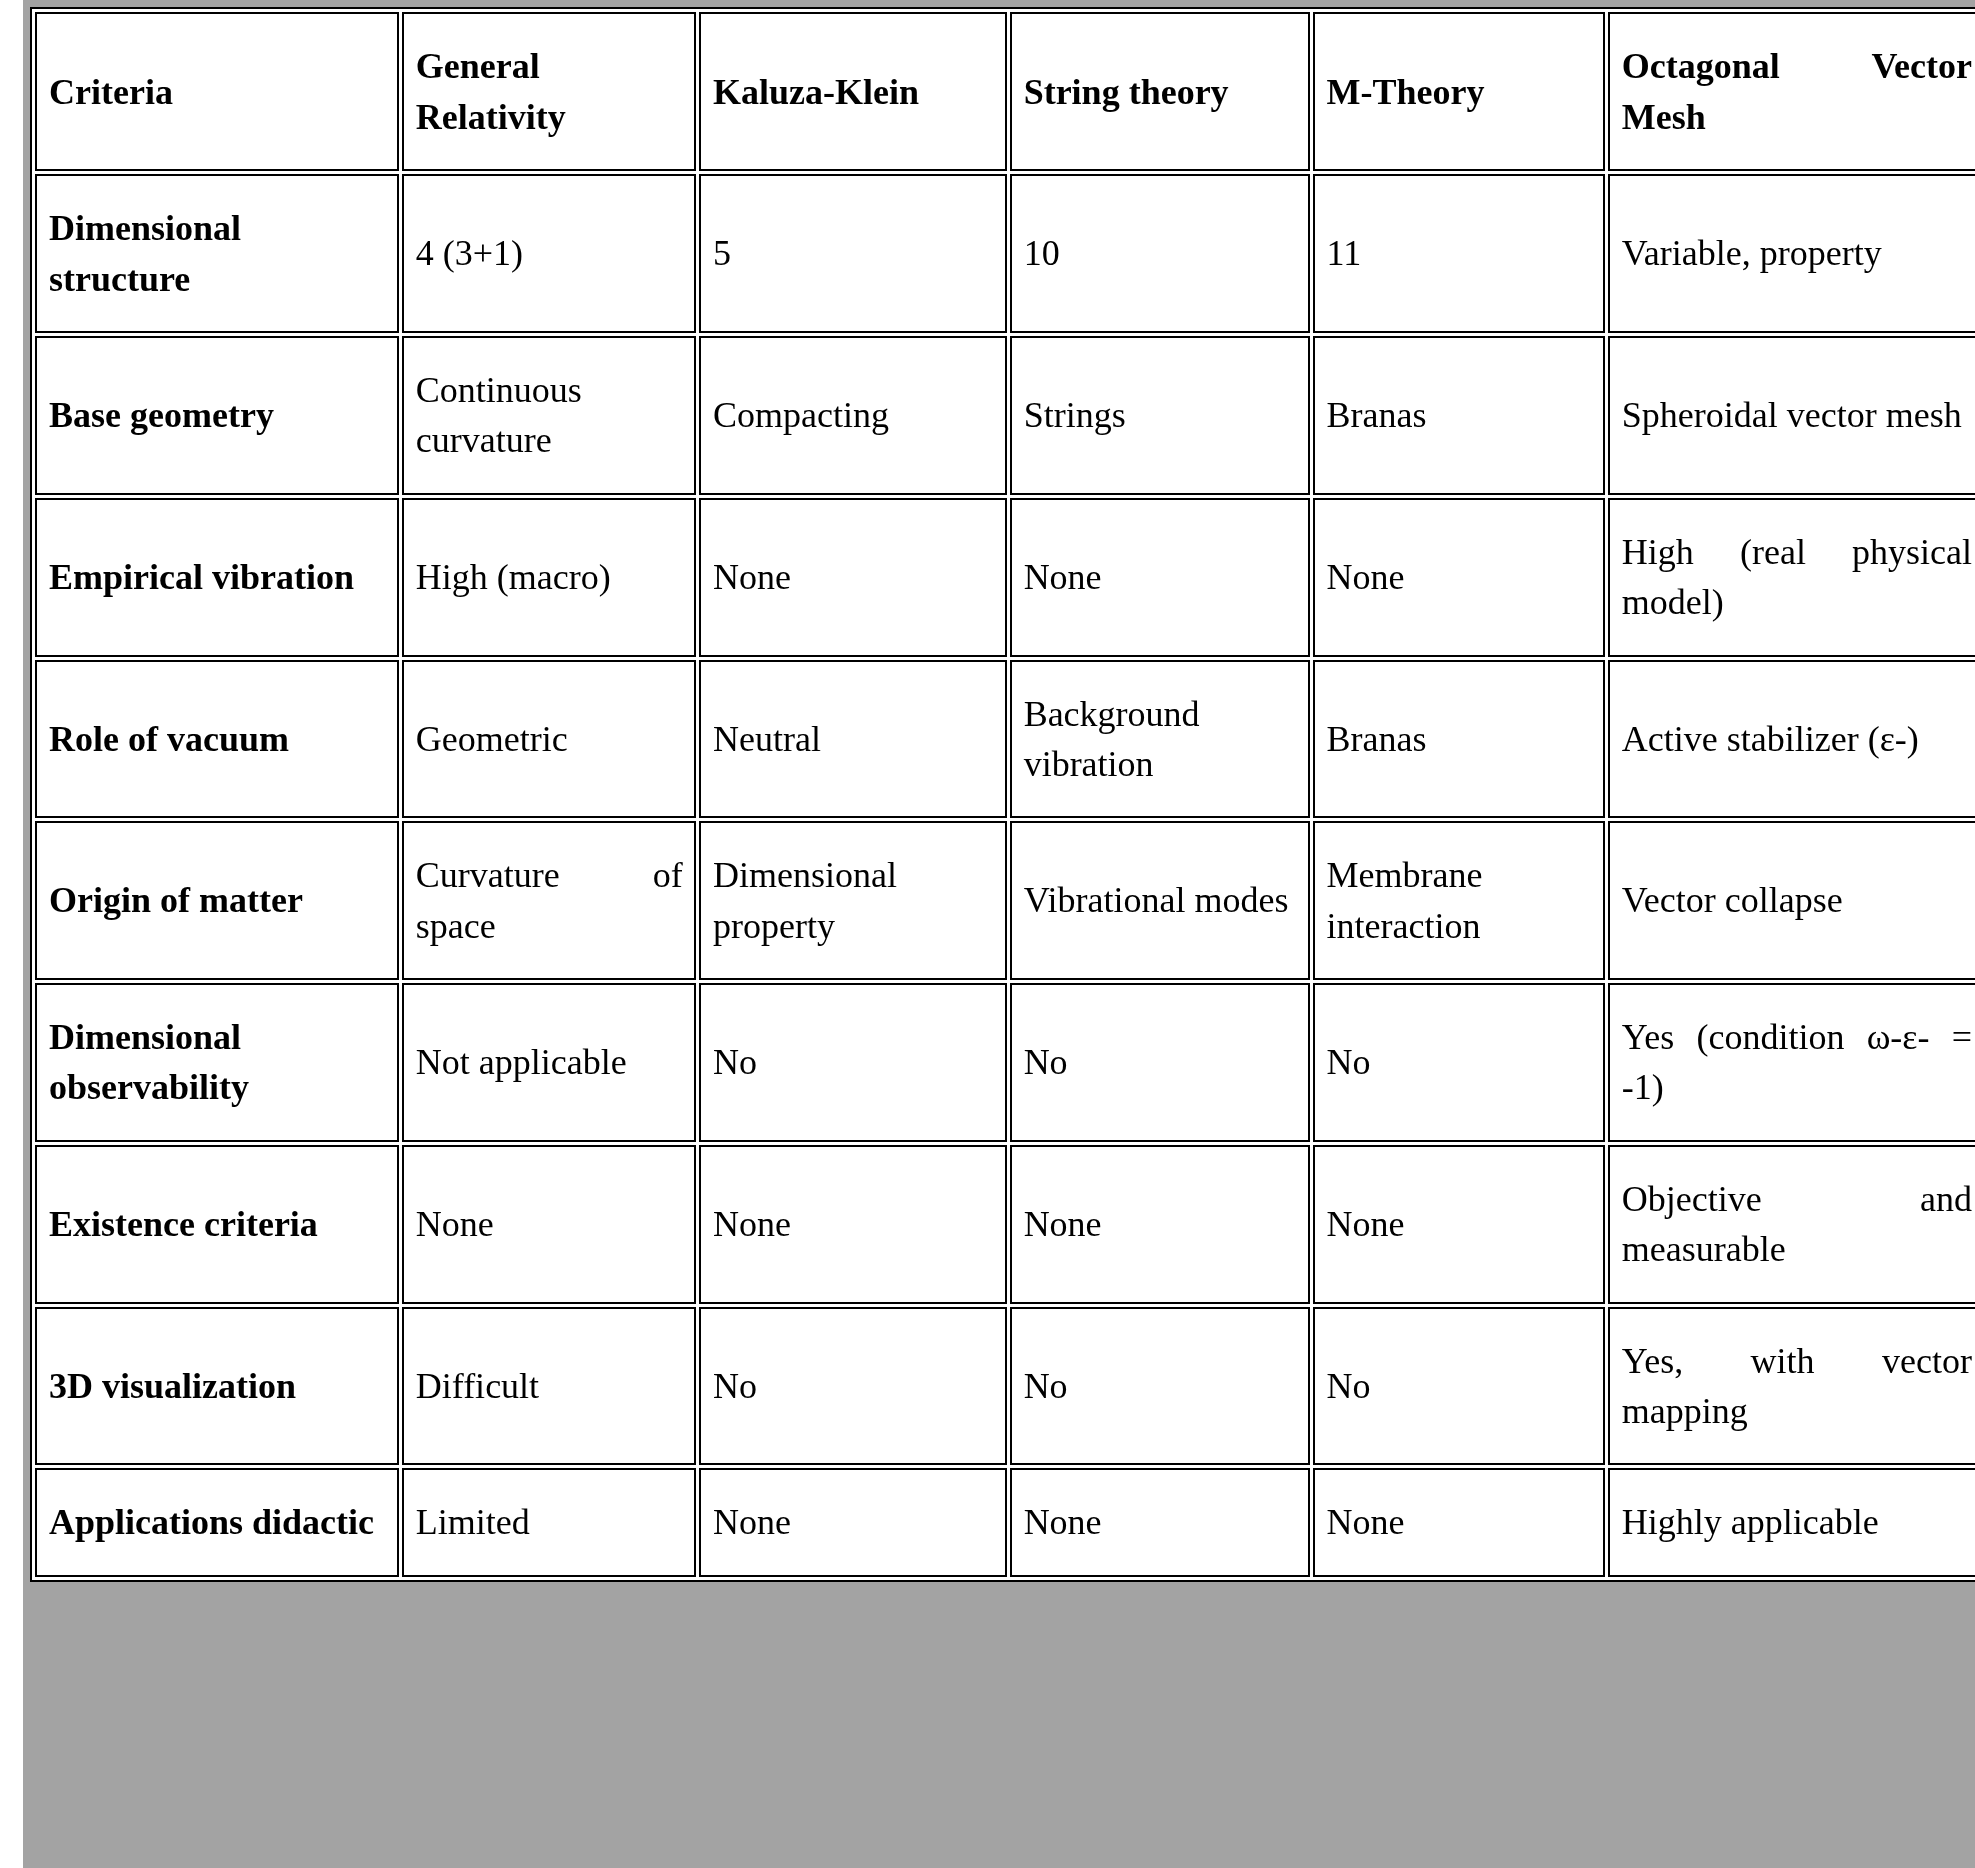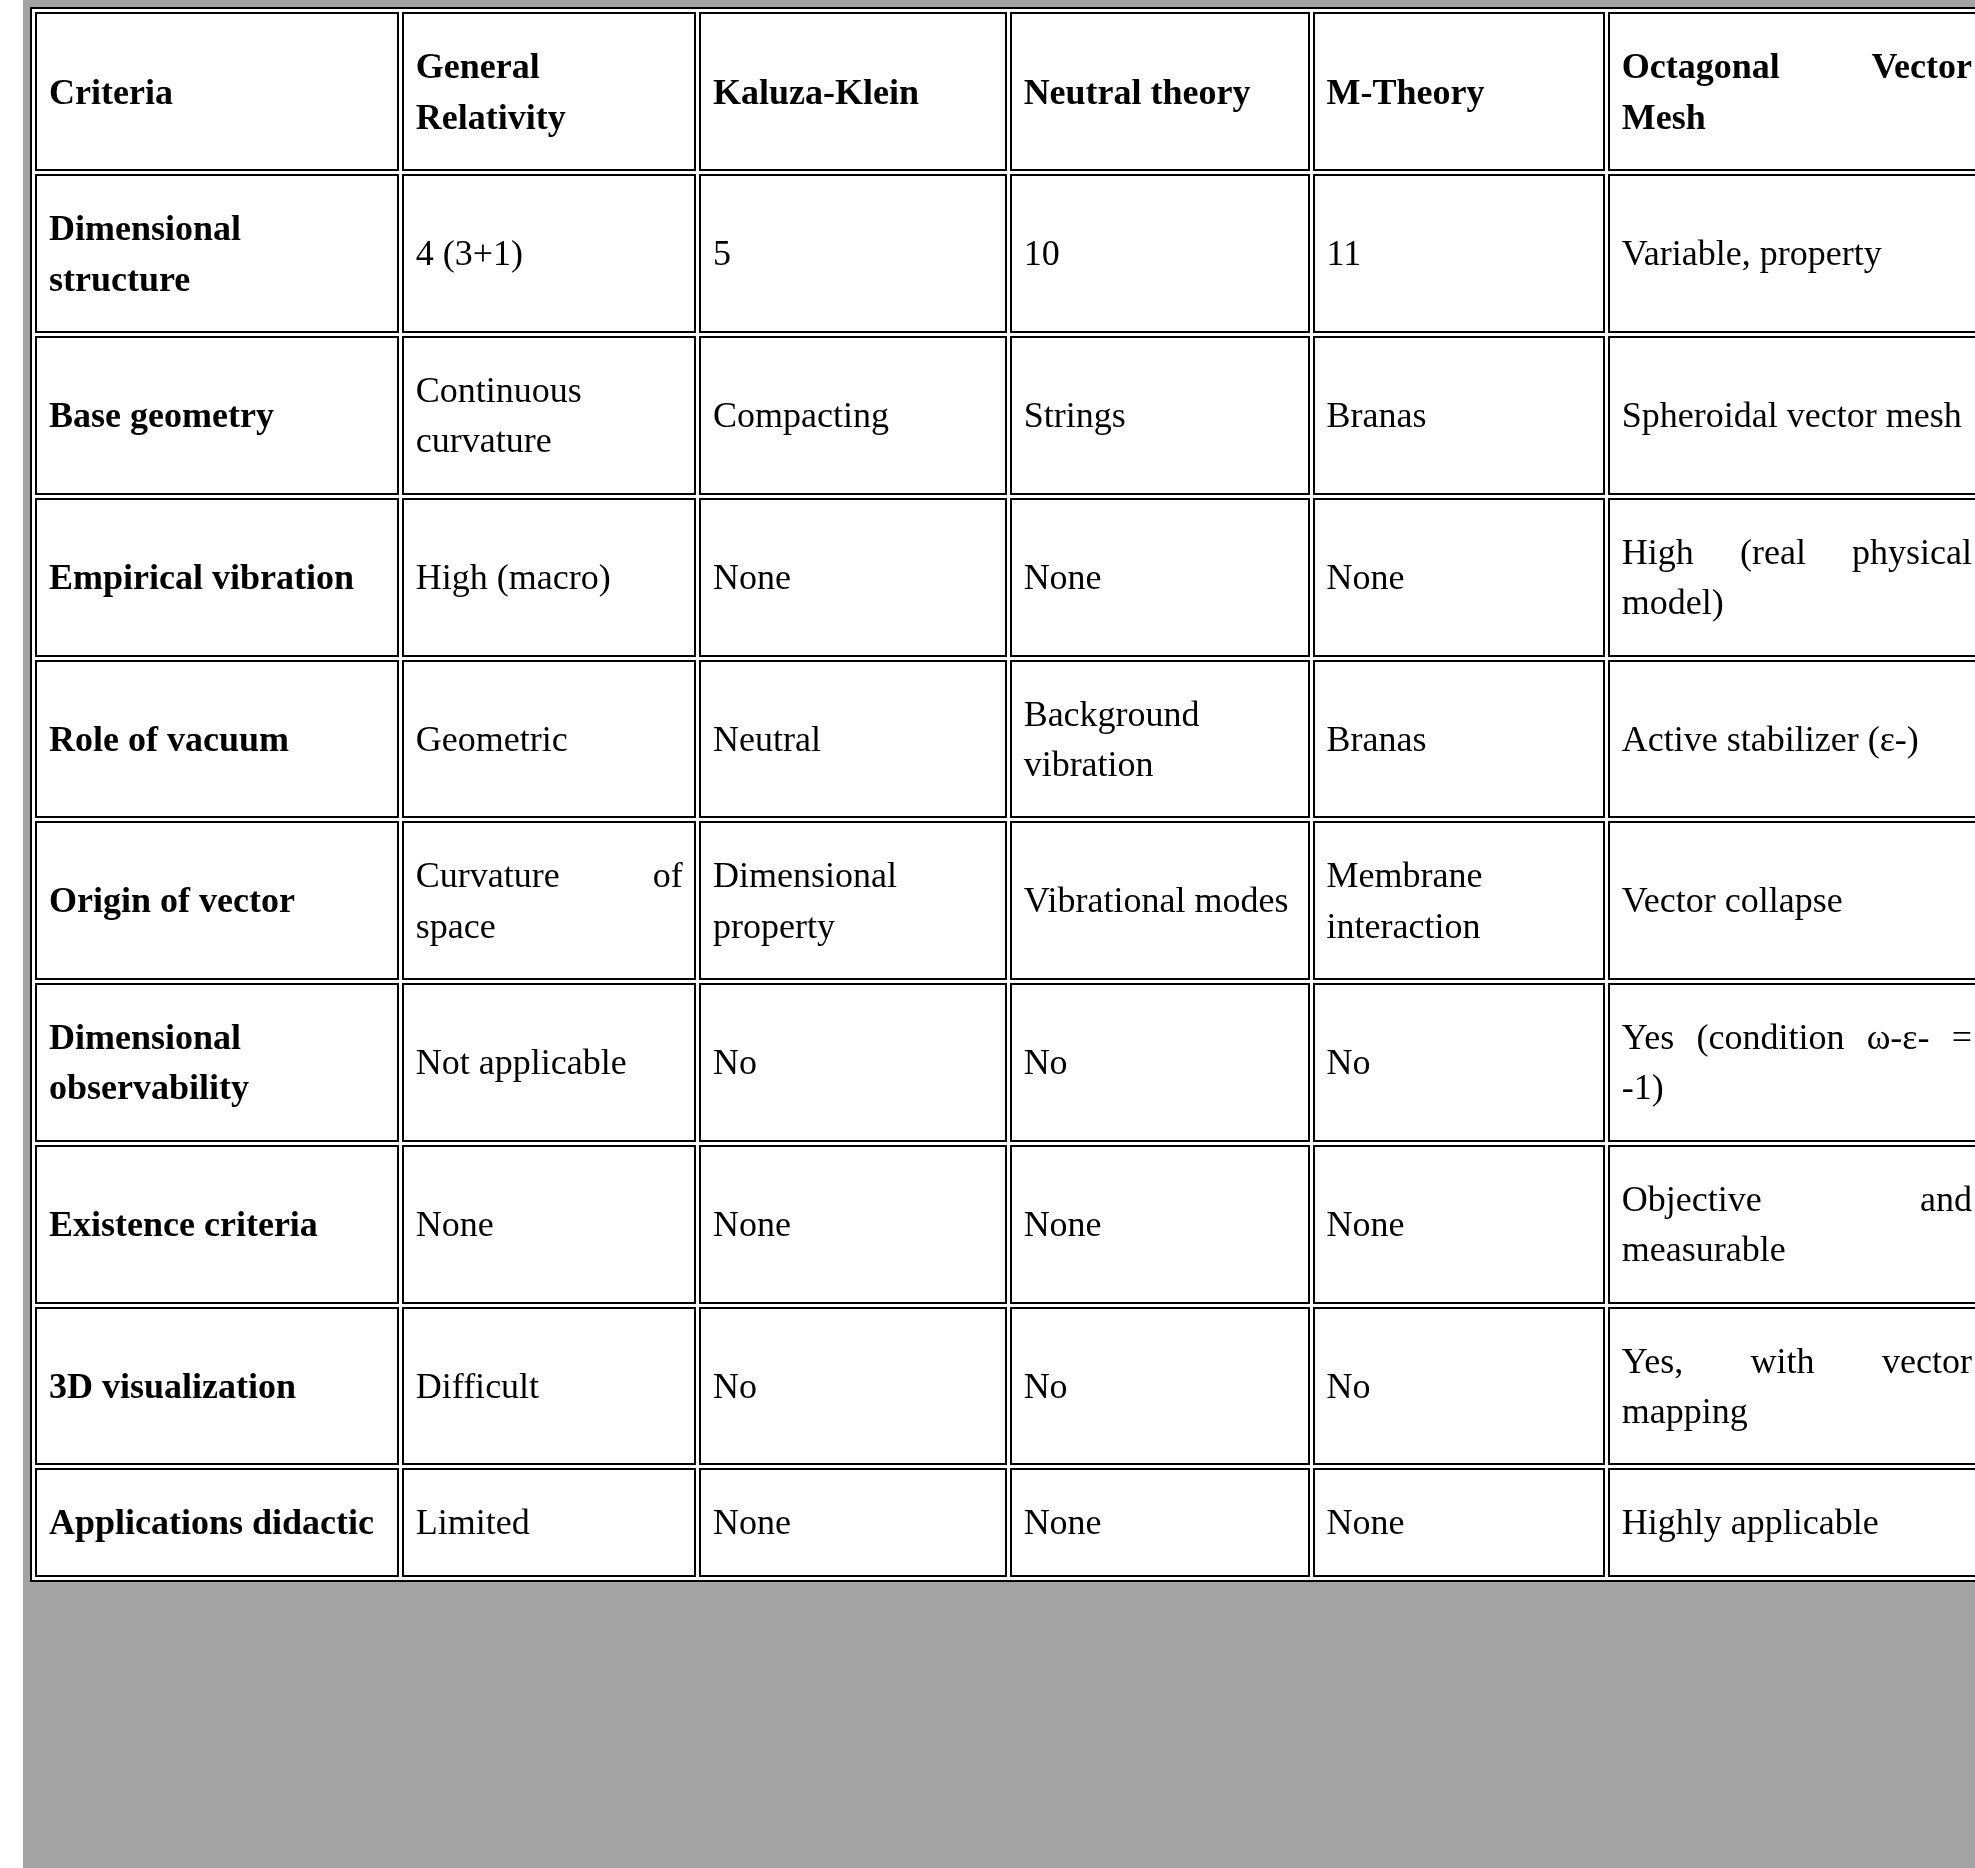--- a/index.html
+++ b/index.html
@@ -55,21 +55,21 @@
       <col style="width:15.9%">
       <col style="width:15.5%">
       <col style="width:15.1%">
       <col style="width:19.5%">
     </colgroup>
     <thead>
       <tr>
           <th scope="col">Criteria</th>
           <th scope="col">General Relativity</th>
           <th scope="col">Kaluza-Klein</th>
-          <th scope="col">Neutral theory</th>
+          <th scope="col">String theory</th>
           <th scope="col">M-Theory</th>
           <th scope="col">Octagonal Vector Mesh</th>
         </tr>
     </thead>
     <tbody>
         <tr>
           <td class="criteria-cell">Dimensional structure</td>
           <td>4 (3+1)</td>
           <td>5</td>
           <td>10</td>
@@ -94,21 +94,21 @@
         </tr>
         <tr>
           <td class="criteria-cell">Role of vacuum</td>
           <td>Geometric</td>
           <td>Neutral</td>
           <td>Background vibration</td>
           <td>Branas</td>
           <td>Active stabilizer (ε-)</td>
         </tr>
         <tr>
-          <td class="criteria-cell">Origin of vector</td>
+          <td class="criteria-cell">Origin of matter</td>
           <td>Curvature of space</td>
           <td>Dimensional property</td>
           <td>Vibrational modes</td>
           <td>Membrane interaction</td>
           <td>Vector collapse</td>
         </tr>
         <tr>
           <td class="criteria-cell">Dimensional observability</td>
           <td>Not applicable</td>
           <td>No</td>

